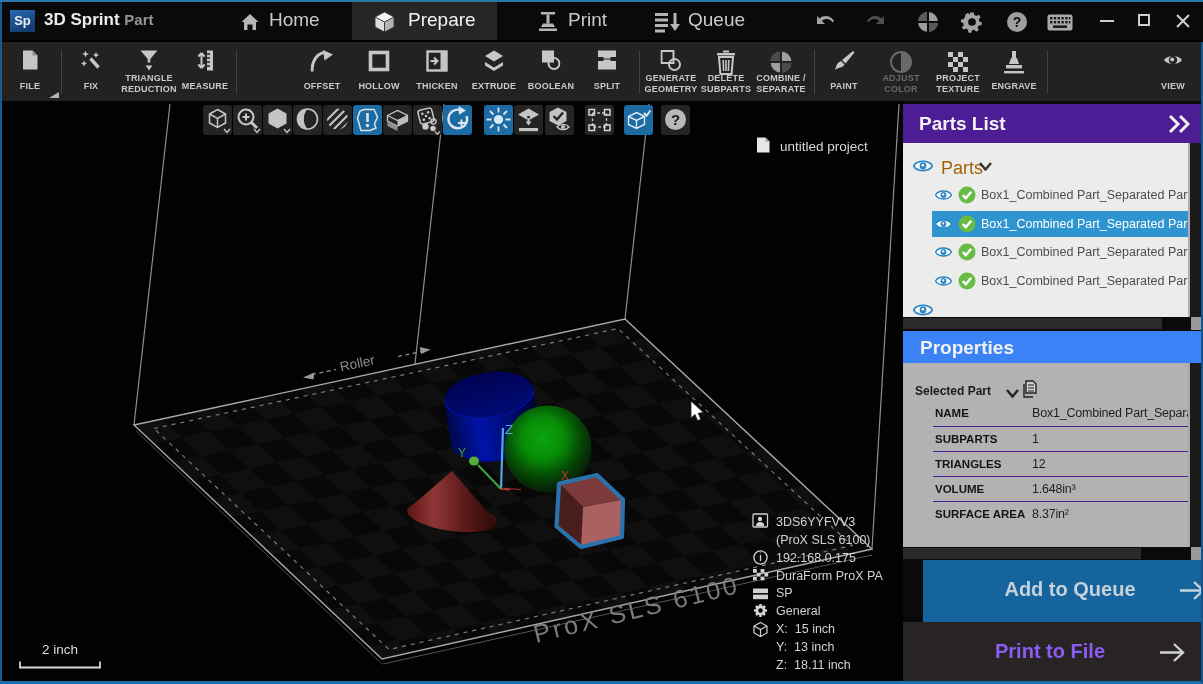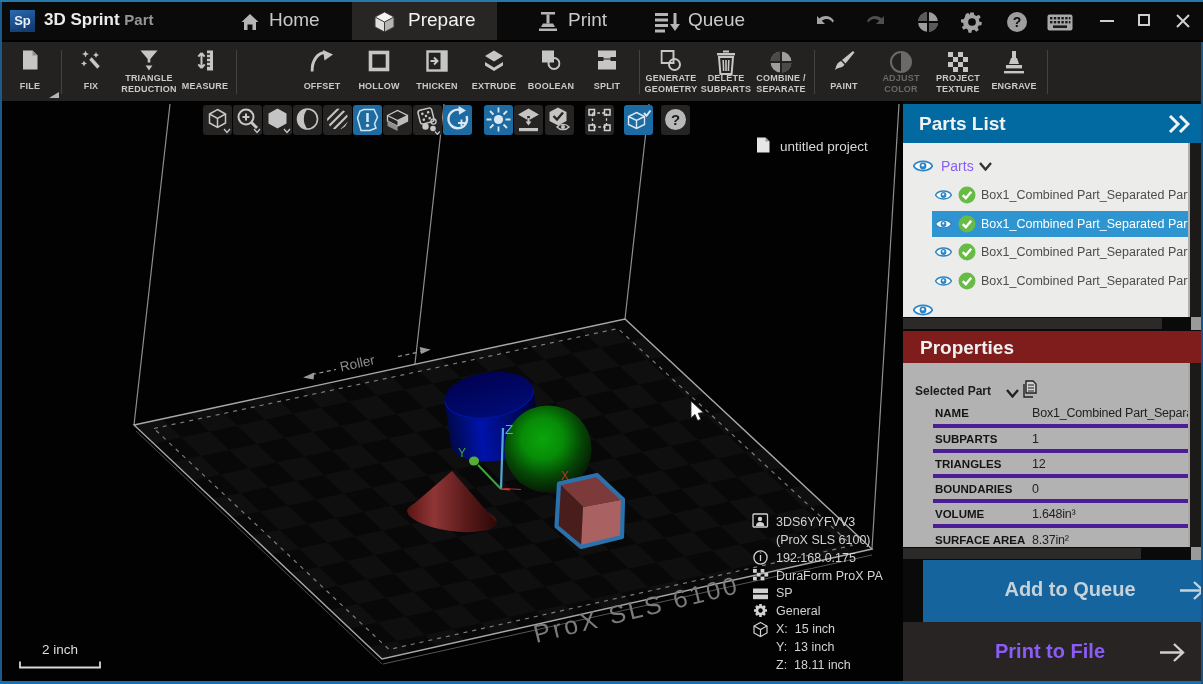--- a/index.html
+++ b/index.html
@@ -29,46 +29,46 @@
 #leftborder { left:0; top:2px; width:2px; height:682px; background:#1b5a8c; }
 #rightborder { left:1201px; top:42px; width:2px; height:642px; background:#16568c; }
 #bottomborder { left:0; top:681px; width:1203px; height:3px; background:#1a6fae; }
 
 
 .vbtn { position:absolute; top:4px; width:29px; height:30px; background:#262422; border-radius:3px; }
 .vbtn.on { background:#1c6ba3; }
 
 
 #panel { left:903px; top:101px; width:300px; height:580px; background:#0a0a0a; }
-#plheader { left:903px; top:104px; width:300px; height:39px; background:#0369a1; color:#f2f2f2; }
+#plheader { left:903px; top:104px; width:300px; height:39px; background:#4c1d95; color:#f2f2f2; }
 #plheader .t { position:absolute; left:16px; top:9px; font-size:19px; font-weight:bold; }
 #plbody { left:903px; top:143px; width:285px; height:174px; background:#ecedeb; overflow:hidden; }
 #plsep { left:1188px; top:143px; width:2px; height:174px; background:#b0b0b0; }
 #plvtrack { left:1190px; top:143px; width:13px; height:174px; background:#1c1a19; }
 #plhbar { left:903px; top:317px; width:288px; height:13px; background:#0a0a0a; }
 #plhthumb { left:903px; top:318px; width:259px; height:11px; background:#2b2a29; }
 #plcorner { left:1191px; top:317px; width:12px; height:13px; background:#9a9a9a; }
-#prheader { left:903px; top:331px; width:300px; height:32px; background:#7f1d1d; color:#f0f0f0; }
+#prheader { left:903px; top:331px; width:300px; height:32px; background:#3b82f6; color:#f0f0f0; }
 #prheader .t { position:absolute; left:17px; top:6px; font-size:19px; font-weight:bold; }
 #prbody { left:903px; top:363px; width:285px; height:184px; background:#b2b2b2; overflow:hidden; }
 #prsep { left:1188px; top:363px; width:2px; height:184px; background:#a8a8a8; }
 #prvtrack { left:1190px; top:363px; width:13px; height:184px; background:#1c1a19; }
 #prhbar { left:903px; top:547px; width:288px; height:13px; background:#0a0a0a; }
 #prhthumb { left:903px; top:548px; width:238px; height:11px; background:#2b2a29; }
 #prcorner { left:1191px; top:547px; width:12px; height:13px; background:#9a9a9a; }
 #btnqueue { left:903px; top:560px; width:300px; height:62px; background:#15649e; color:#c6d2da;margin-left:20px; }
 #btnprint { left:903px; top:622px; width:300px; height:59px; background:#272423; color:#8b5cf6; }
 .bigbtn-t { position:absolute; left:36px; width:230px; text-align:center; font-size:20px; font-weight:bold; }
 .prow { position:absolute; left:0; width:285px; height:29px; }
 .prow .eye { position:absolute; left:32px; top:8px; }
 .prow .chk { position:absolute; left:55px; top:5px; }
 .prow .txt { position:absolute; left:78px; top:7px; font-size:12.5px; color:#4d4d4d; white-space:nowrap; }
 .prow.sel .txt { color:#fff; }
 #prtable { position:absolute; left:30px; top:38px; width:255px; border-collapse:collapse; table-layout:fixed; }
-#prtable td { height:25px; border-bottom:4px solid #4c1d95; overflow:hidden; white-space:nowrap; }
+#prtable td { height:25px; border-bottom:1px solid #4c1d95; overflow:hidden; white-space:nowrap; }
 #prtable tr:last-child td { border-bottom:none; }
 #prtable td.k { font-size:11.5px; font-weight:bold; color:#141414; width:99px; padding-left:2px; }
 #prtable td.v { font-size:12.5px; color:#1f1f1f; width:156px; letter-spacing:-0.2px; }
 </style>
 </head>
 <body>
 <div class="abs" id="titlebar">
   <div class="abs" id="tab-active"></div>
   <div class="abs" id="logo">Sp</div>
   <div class="abs" id="brand">3D Sprint <span>Part</span></div>
@@ -296,20 +296,28 @@
     <div class="tblbl two">PROJECT<br>TEXTURE</div>
   </div>
   <div class="tbitem" style="left:984px;width:60px">
     <svg class="tbicon" width="24" height="25" viewBox="0 0 24 25">
         <rect x="10" y="1" width="4" height="7" fill="#c6c6c6"></rect>
         <path d="M9 8 h6 l2 6 h-10 z" fill="#c6c6c6"></path>
         <rect x="4" y="15" width="16" height="3.4" fill="#c6c6c6"></rect>
         <rect x="2" y="21" width="20" height="2.4" fill="#c6c6c6"></rect>
       </svg>
     <div class="tblbl">ENGRAVE</div>
+  </div>
+  <div class="tbitem" style="left:1144px;width:58px">
+    <svg class="tbicon" style="top:12px" width="19" height="12" viewBox="0 0 19 12">
+        <path d="M0.5 6 C4 0.8, 15 0.8, 18.5 6 C15 11.2, 4 11.2, 0.5 6 Z" fill="#c6c6c6"></path>
+        <circle cx="9.5" cy="6" r="4.2" fill="#232220"></circle>
+        <circle cx="8.7" cy="5.6" r="2" fill="#c6c6c6"></circle>
+      </svg>
+    <div class="tblbl">VIEW</div>
   </div>
 </div>
 <div class="abs" id="viewport">
 <svg width="903" height="580" viewBox="0 0 903 580" style="position:absolute;left:0;top:0">
   <defs>
     <pattern id="chk" width="2" height="2" patternUnits="userSpaceOnUse" patternTransform="matrix(27.9,-6.0,19.6,18.5,134,324)">
       <rect x="0" y="0" width="2" height="2" fill="#080808"></rect>
       <rect x="0" y="0" width="1" height="1" fill="#0f0f0f"></rect>
       <rect x="1" y="1" width="1" height="1" fill="#0f0f0f"></rect>
     </pattern>
@@ -555,21 +563,21 @@
       <path d="M2 1 L10 9 L2 17 M12 1 L20 9 L12 17" stroke="#f2f2f2" stroke-width="3" fill="none"></path>
     </svg>
 </div>
 <div class="abs" id="plbody">
 
   <svg class="abs" style="left:10px;top:16px" width="20" height="14" viewBox="0 0 20 14">
       <path d="M0.5 7 C4 0.9, 16 0.9, 19.5 7 C16 13.1, 4 13.1, 0.5 7 Z" fill="#fff" stroke="#2a85c7" stroke-width="1.7"></path>
       <circle cx="10" cy="7" r="3.4" fill="#2a85c7"></circle>
       <circle cx="9.8" cy="6.3" r="1.3" fill="#fff"></circle>
     </svg>
-  <div class="abs" style="left:38px;top:15px;font-size:14px;color:#8b5cf6">Parts</div>
+  <div class="abs" style="left:38px;top:15px;font-size:18px;color:#a16207">Parts</div>
   <svg class="abs" style="left:76px;top:19px" width="13" height="9" viewBox="0 0 13 9">
       <path d="M1 1 L6.5 7.5 L12 1" stroke="#333" stroke-width="2.4" fill="none"></path>
     </svg>
   <div class="abs" id="selrow" style="left:29px;top:68px;width:256px;height:26px;background:#2e95d1"></div>
 
   <div class="prow" style="top:38px">
     <svg class="eye" width="17" height="12" viewBox="0 0 17 12">
         <path d="M0.5 6 C3.5 0.8, 13.5 0.8, 16.5 6 C13.5 11.2, 3.5 11.2, 0.5 6 Z" fill="#fff" stroke="#2a85c7" stroke-width="1.5"></path>
         <circle cx="8.5" cy="6" r="2.9" fill="#2a85c7"></circle>
         <circle cx="8.3" cy="5.4" r="1.1" fill="#fff"></circle>
@@ -649,24 +657,20 @@
           <td class="k">NAME</td>
           <td class="v">Box1_Combined Part_Separa</td>
         </tr>
     <tr>
           <td class="k">SUBPARTS</td>
           <td class="v">1</td>
         </tr>
     <tr>
           <td class="k">TRIANGLES</td>
           <td class="v">12</td>
-        </tr>
-    <tr>
-          <td class="k">BOUNDARIES</td>
-          <td class="v">0</td>
         </tr>
     <tr>
           <td class="k">VOLUME</td>
           <td class="v">1.648in³</td>
         </tr>
     <tr>
           <td class="k">SURFACE AREA</td>
           <td class="v">8.37in²</td>
         </tr>
   </tbody>

